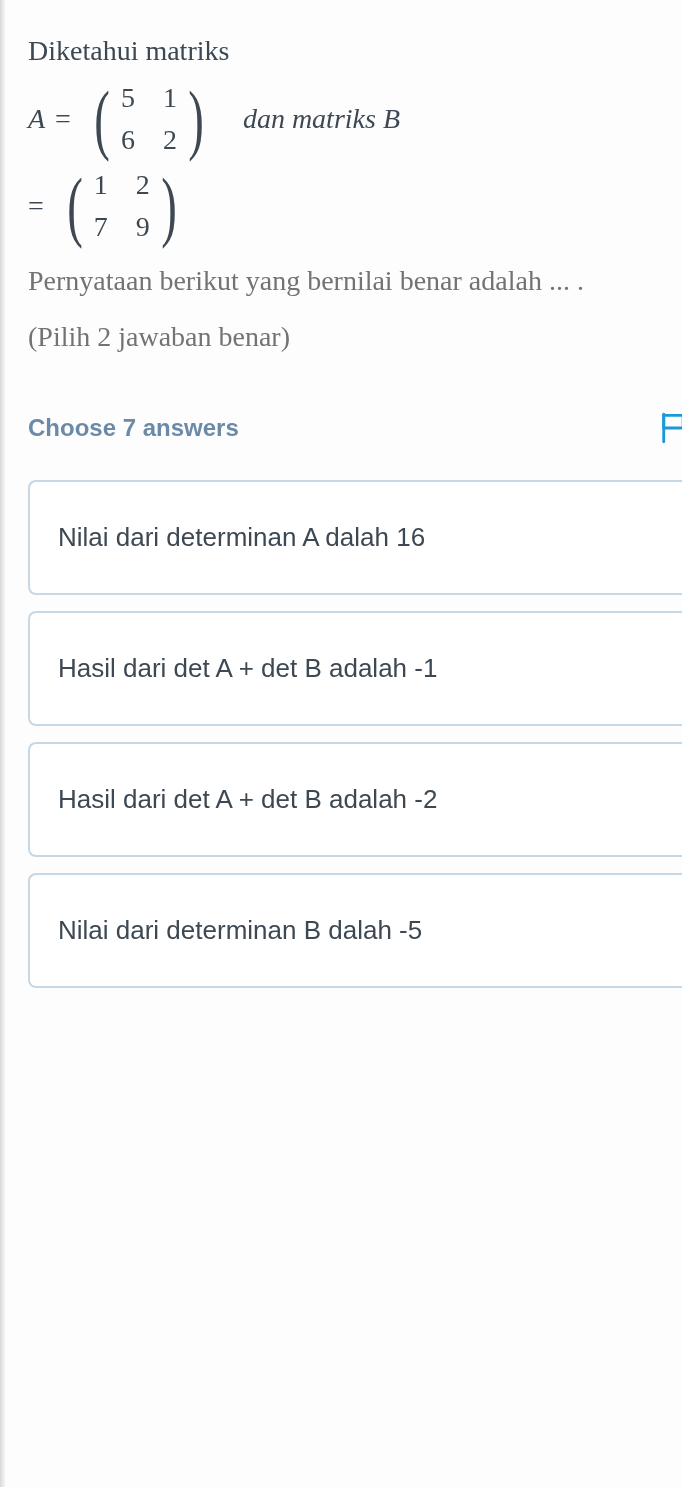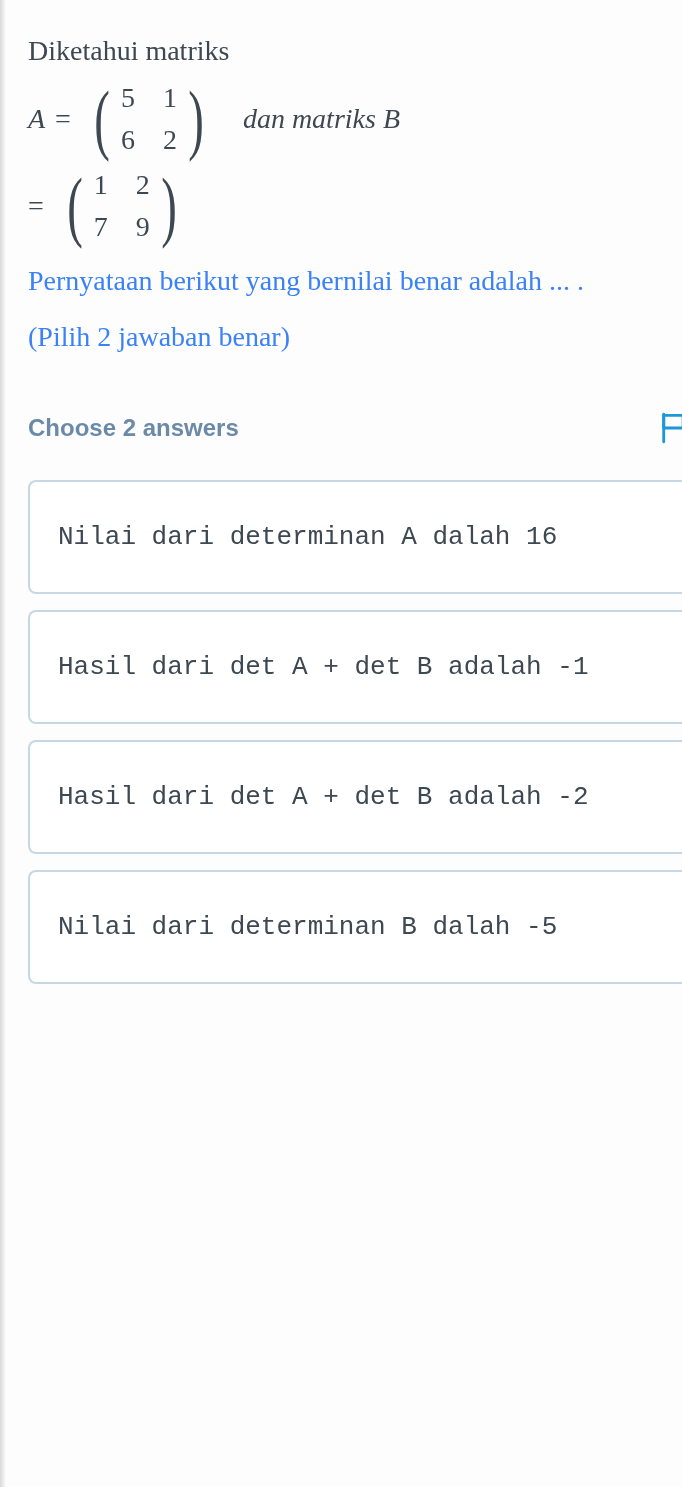--- a/index.html
+++ b/index.html
@@ -42,21 +42,21 @@
     gap: 6px 28px;
     padding: 0 6px;
     font-size: 28px;
     line-height: 1.3;
   }
   .mcells span { text-align: center; }
   .italic { font-style: italic; }
   .post-math {
     font-size: 28px;
     line-height: 1.5;
-    color: #3b82f6;
+    color: #737373;
     margin-top: 14px;
   }
   .choose-row {
     display: flex;
     justify-content: space-between;
     align-items: center;
     margin-top: 54px;
     margin-bottom: 36px;
   }
   .choose-label {
@@ -70,21 +70,21 @@
     height: 32px;
     position: relative;
     margin-right: -6px;
   }
   .answers { display: flex; flex-direction: column; gap: 16px; }
   .answer-card {
     border: 2px solid #c6d8e6;
     border-radius: 8px;
     padding: 40px 28px;
     background: #ffffff;
-    font-family: Liberation Mono, monospace;
+    font-family: Liberation Sans, sans-serif;
     font-size: 26px;
     color: #3d4852;
     cursor: pointer;
     border-right: none;
     border-top-right-radius: 0;
     border-bottom-right-radius: 0;
   }
   .left-edge {
     position: fixed;
     left: 0; top: 0; bottom: 0;
@@ -126,21 +126,21 @@
       <span>9</span>
     </span>
     <span class="paren">)</span>
   </span>
 </div>
 
 <div class="post-math">Pernyataan berikut yang bernilai benar adalah ... .</div>
 <div class="post-math">(Pilih 2 jawaban benar)</div>
 
 <div class="choose-row">
-  <div class="choose-label">Choose 2 answers</div>
+  <div class="choose-label">Choose 7 answers</div>
   <div class="flag-icon">
     <svg viewBox="0 0 24 28" width="28" height="32">
       <path d="M3 2 L3 26" stroke="#1a99d6" stroke-width="2.5" fill="none" stroke-linecap="round"></path>
       <path d="M3 3 L20 3 L20 14 L3 14 Z" fill="none" stroke="#1a99d6" stroke-width="2.5" stroke-linejoin="round"></path>
     </svg>
   </div>
 </div>
 
 <div class="answers">
   <div class="answer-card">

